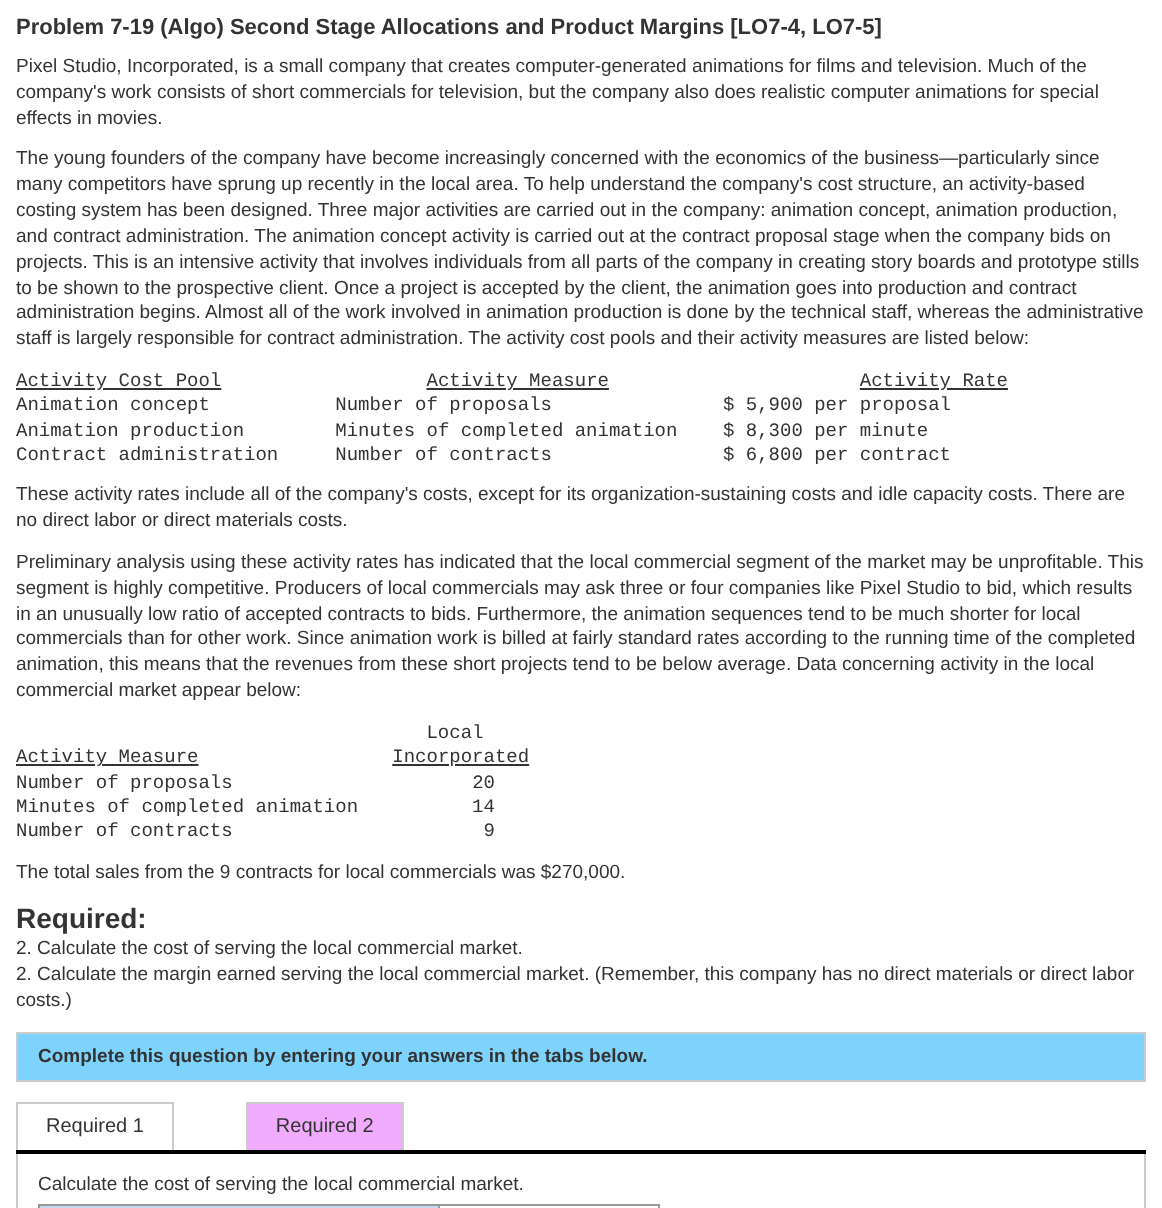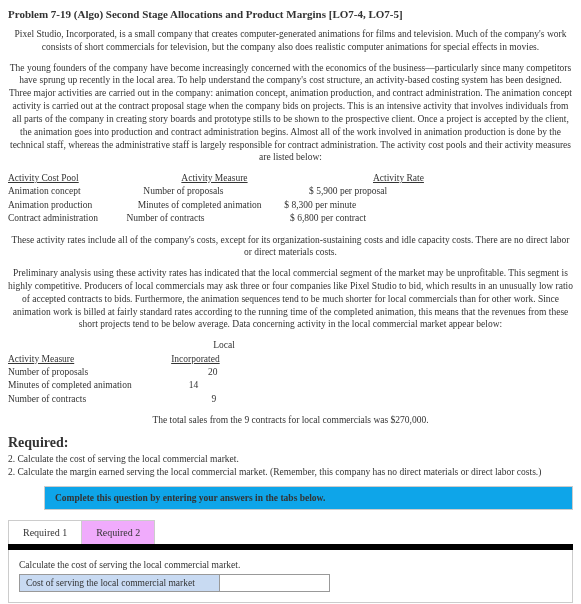--- a/index.html
+++ b/index.html
@@ -1,38 +1,36 @@
 <!DOCTYPE html>
 <html><head>
   <meta charset="utf-8">
   <style>
     * {
       box-sizing: border-box;
       margin: 0;
       padding: 0;
-      font-family: Liberation Serif, serif;
     }
     body {
       font-family: Arial, sans-serif;
       font-size: 10px;
       color: #333;
       width: 581px;
       background: #fff;
       padding: 8px;
     }
     .title {
       font-weight: bold;
       font-size: 11px;
       margin-bottom: 8px;
     }
     .para {
       font-size: 9.5px;
       line-height: 1.35;
       margin-bottom: 8px;
-      text-align: center;
     }
     .mono-table {
       font-family: 'Courier New', monospace;
       font-size: 9.5px;
       white-space: pre;
       margin-bottom: 8px;
       line-height: 1.3;
     }
     .underline {
       text-decoration: underline;
@@ -46,26 +44,26 @@
       font-size: 9.5px;
       line-height: 1.35;
       margin-bottom: 8px;
     }
     .instruction-box {
       border: 1px solid #ccc;
       padding: 6px 10px;
       font-weight: bold;
       font-size: 9.5px;
       margin-bottom: 10px;
-      background: #0ea5e9;
-      margin-left: 36px;
+      background: #7dd3fc;
     }
     .tabs {
       display: flex;
-      border-bottom: 6px solid #000000;
+      border-bottom: 2px solid #000000;
+      gap: 37px;
     }
     .tab {
       border: 1px solid #ccc;
       border-bottom: none;
       padding: 6px 14px;
       font-size: 10px;
       background: #fff;
       cursor: pointer;
       margin-right: -1px;
     }

